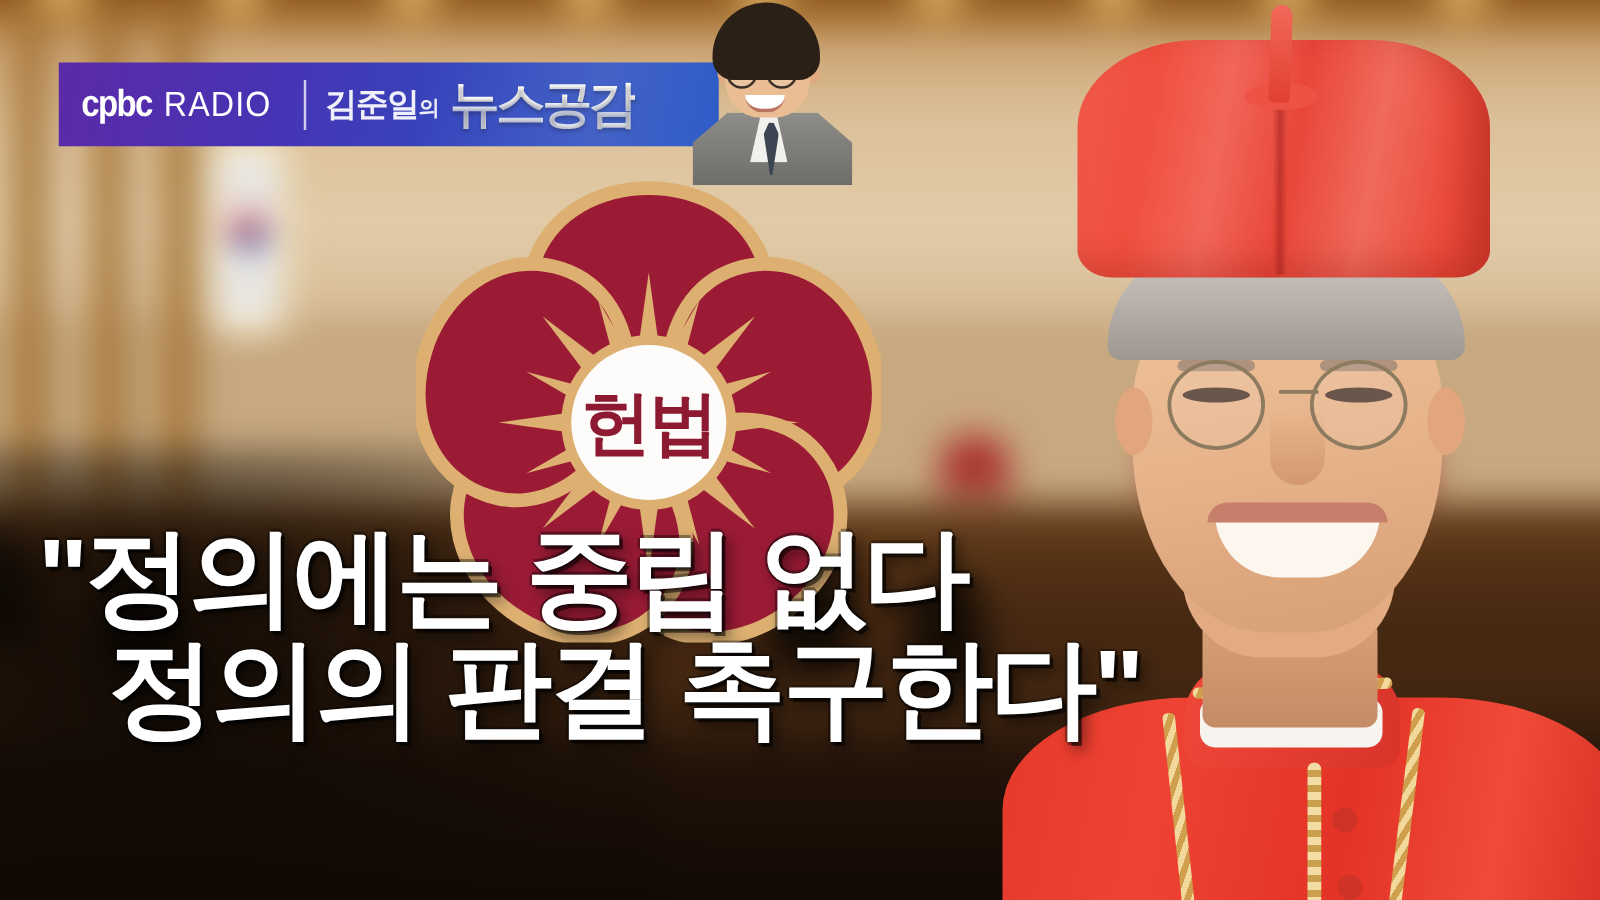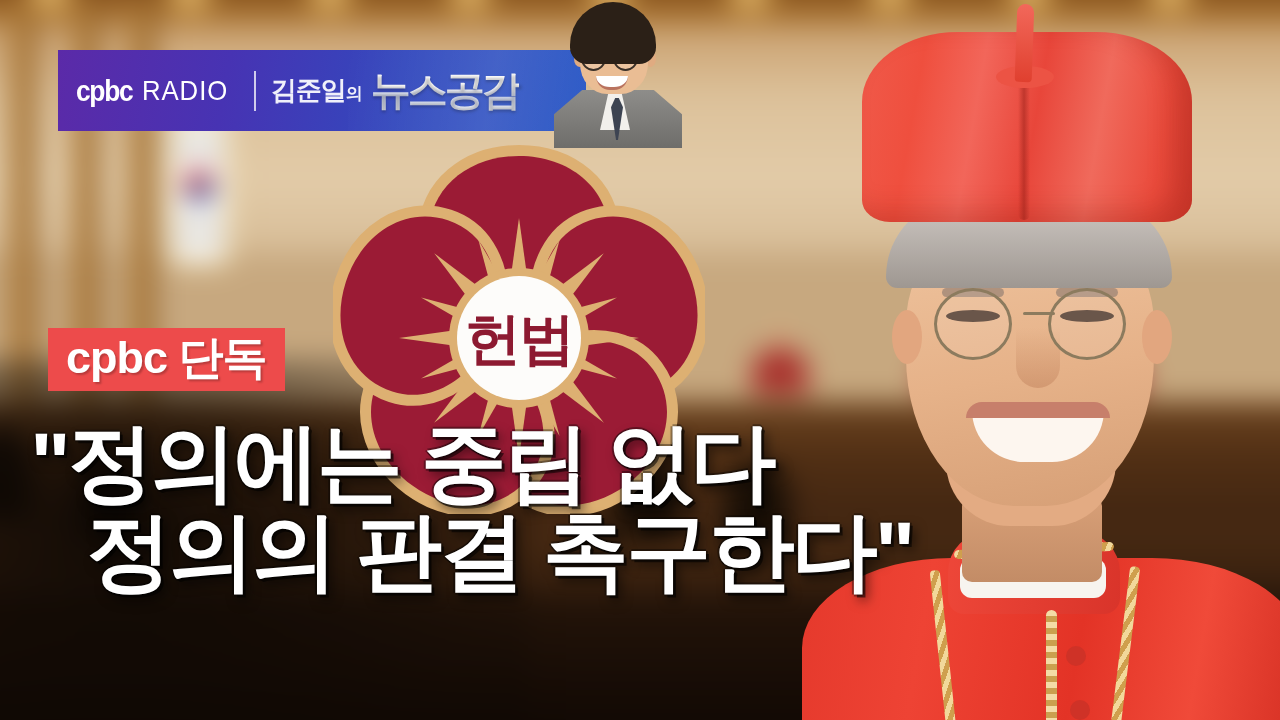--- a/index.html
+++ b/index.html
@@ -80,21 +80,21 @@
   }
   .flag .taeguk{
     position:absolute;left:50%;top:48%;transform:translate(-50%,-50%);
     width:30px;height:30px;border-radius:50%;
     background:linear-gradient(160deg,#d02b33 0%,#d02b33 48%,#1e3f96 52%,#1e3f96 100%);
   }
   .flag .tri{position:absolute;width:13px;height:4px;background:#2a2a2a;border-radius:1px;}
 
   
   .banner{
-    position:absolute;left:58px;top:50px;width:528px;height:81px;
+    position:absolute;left:47px;top:50px;width:528px;height:67px;
     background:linear-gradient(100deg,#5b2aa8 0%,#4733b3 32%,#3348bd 64%,#2a59c6 100%);
     display:flex;align-items:center;overflow:hidden;
   }
   .banner::after{
     content:"";position:absolute;right:0;top:0;width:45%;height:100%;
     background:linear-gradient(100deg,rgba(255,255,255,0) 0%,rgba(255,255,255,.10) 60%,rgba(255,255,255,.02) 100%);
     pointer-events:none;
   }
   .brand-cpbc{
     color:#fff;font-weight:700;font-size:30px;letter-spacing:-1.5px;
@@ -463,20 +463,19 @@
     <div class="h-ear" style="left:26px;"></div>
     <div class="h-ear" style="left:97px;"></div>
     <div class="h-face"></div>
     <div class="h-smile"></div>
     <div class="h-glass" style="left:33px;"></div>
     <div class="h-glass" style="left:65px;"></div>
     <div class="h-bridge"></div>
     <div class="h-hair"></div>
   </div>
 
-  <div class="badge">cpbc 단독</div>
 
   <div class="headline">
     <span class="l1">"정의에는 중립 없다</span>
     <span class="l2">정의의 판결 촉구한다"</span>
   </div>
 
 </div>
 
 </body></html>

